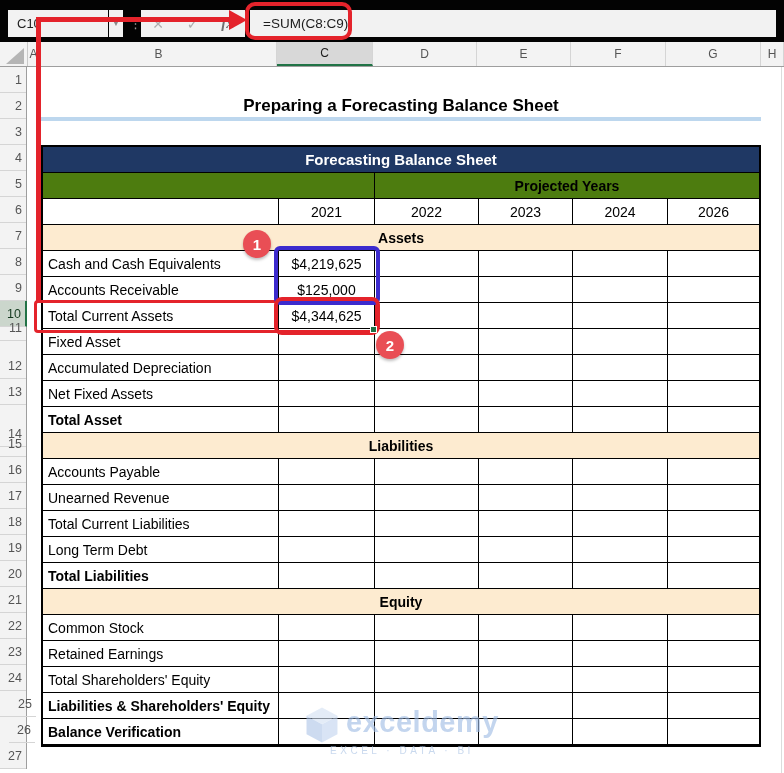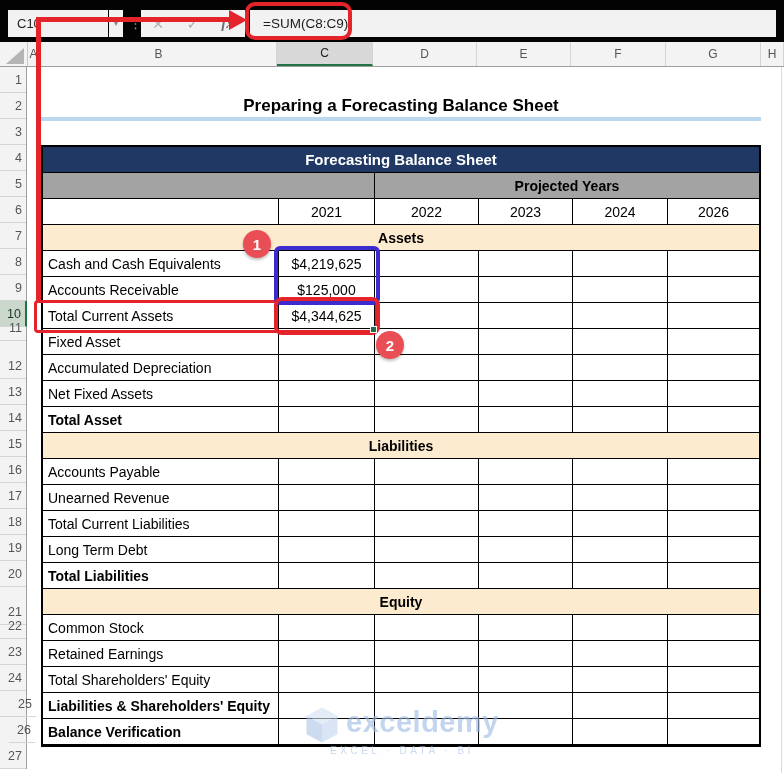--- a/index.html
+++ b/index.html
@@ -51,21 +51,21 @@
 
   
   .sheet-title{position:absolute;left:41px;top:93px;width:720px;height:25px;line-height:25px;text-align:center;
                font-size:17px;font-weight:bold;color:#000;z-index:1}
   .title-underline{position:absolute;left:41px;top:117px;width:720px;height:4px;background:#BDD7EE;z-index:1}
 
   .bstable{position:absolute;left:41px;top:145px;width:720px;border:2px solid #000;box-sizing:border-box;z-index:1;background:#fff}
   .navy{height:26px;background:#1F3864;color:#fff;font-weight:bold;font-size:15px;display:flex;
         align-items:center;justify-content:center;border-bottom:1px solid #000;box-sizing:border-box}
   .greenrow{display:grid;grid-template-columns:332px auto;height:26px;border-bottom:1px solid #000;box-sizing:border-box}
-  .gcell{background:#a3a3a3;border-right:1px solid #000;box-sizing:border-box}
+  .gcell{background:#4d7c0f;border-right:1px solid #000;box-sizing:border-box}
   .gcell.right{border-right:none;display:flex;align-items:center;justify-content:center;font-weight:bold;font-size:14px;color:#000}
   .band{height:26px;background:#FDEBD0;border-bottom:1px solid #000;display:flex;align-items:center;
         justify-content:center;font-weight:bold;font-size:14px;color:#000;box-sizing:border-box}
   .trow{display:grid;grid-template-columns:236px 96px 104px 94px 95px auto;height:26px;box-sizing:border-box}
   .tc{border-right:1px solid #000;border-bottom:1px solid #000;display:flex;align-items:center;
       justify-content:center;font-size:14px;color:#000;box-sizing:border-box;background:transparent}
   .tc.last{border-right:none}
   .tc.lbl{justify-content:flex-start;padding-left:5px}
   .trow.bold .lbl{font-weight:bold}
 
@@ -113,28 +113,28 @@
     <div class="rowcell" style="top: 78px;">4</div>
     <div class="rowcell" style="top: 104px;">5</div>
     <div class="rowcell" style="top: 130px;">6</div>
     <div class="rowcell" style="top: 156px;">7</div>
     <div class="rowcell" style="top: 182px;">8</div>
     <div class="rowcell" style="top: 208px;">9</div>
     <div class="rowcell sel" style="top: 234px;">10</div>
     <div class="rowcell" style="top: 248px;">11</div>
     <div class="rowcell" style="top: 286px;">12</div>
     <div class="rowcell" style="top: 312px; padding-left: 20px;">13</div>
-    <div class="rowcell" style="top: 338px;">14</div>
+    <div class="rowcell" style="top: 354px;">14</div>
     <div class="rowcell" style="top: 364px;">15</div>
     <div class="rowcell" style="top: 390px;">16</div>
     <div class="rowcell" style="top: 416px;">17</div>
     <div class="rowcell" style="top: 442px;">18</div>
     <div class="rowcell" style="top: 468px;">19</div>
     <div class="rowcell" style="top: 494px;">20</div>
-    <div class="rowcell" style="top: 532px;">21</div>
+    <div class="rowcell" style="top: 520px;">21</div>
     <div class="rowcell" style="top: 546px;">22</div>
     <div class="rowcell" style="top: 572px;">23</div>
     <div class="rowcell" style="top: 598px;">24</div>
     <div class="rowcell" style="top: 624px; padding-left: 32px;">25</div>
     <div class="rowcell" style="top: 650px; margin-left: 9px;">26</div>
     <div class="rowcell" style="top: 676px;">27</div>
   </div>
 <div class="hedge"></div>
 
 <div class="sheet-title">Preparing a Forecasting Balance Sheet</div>

